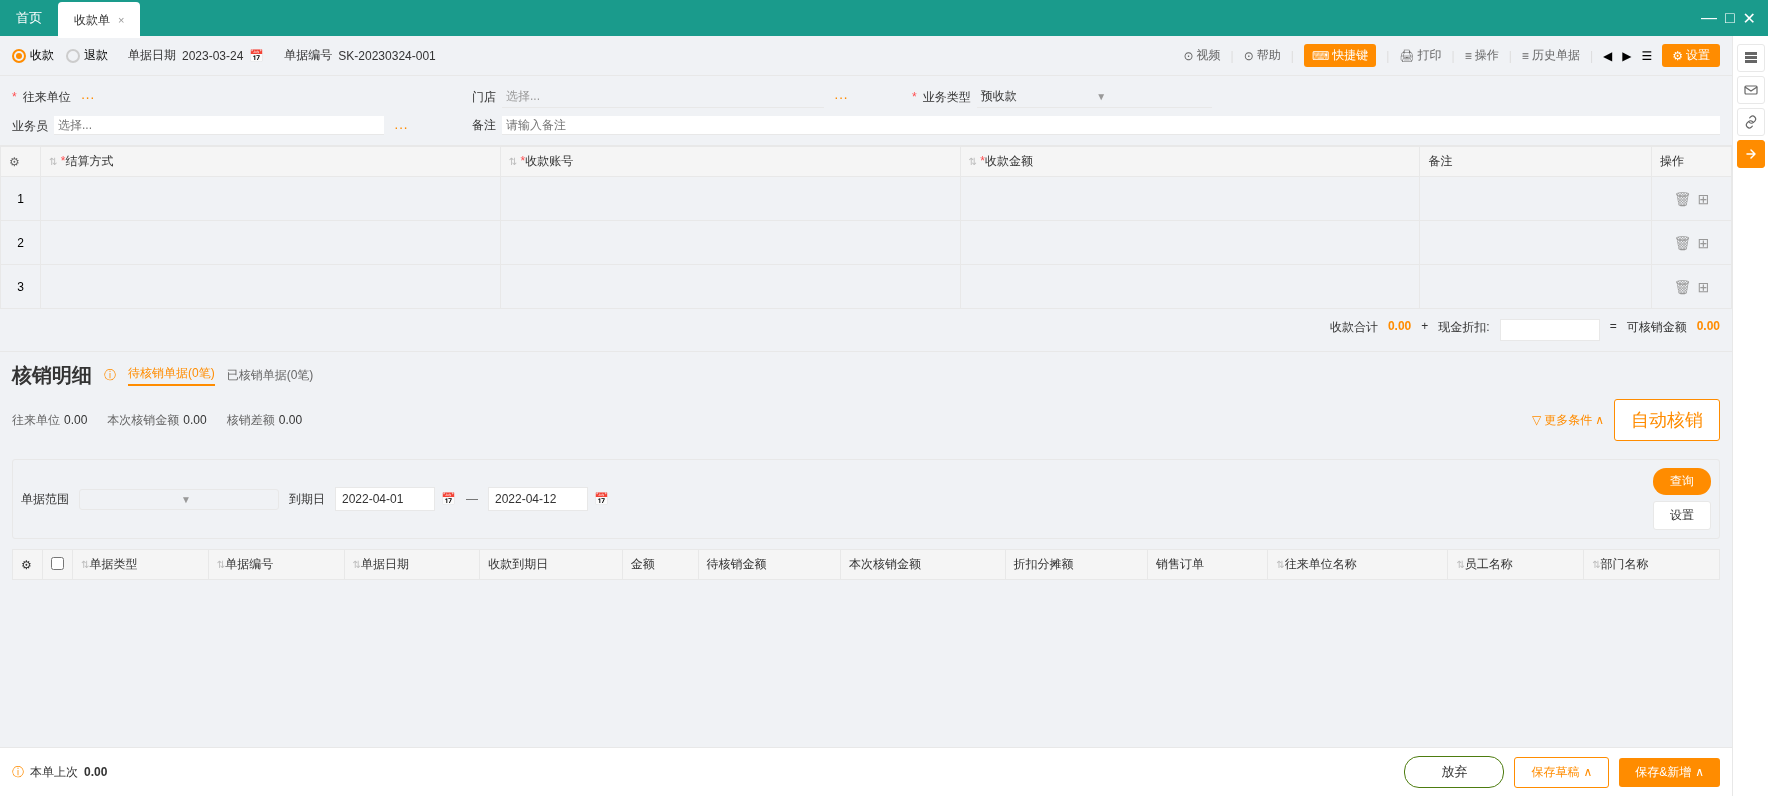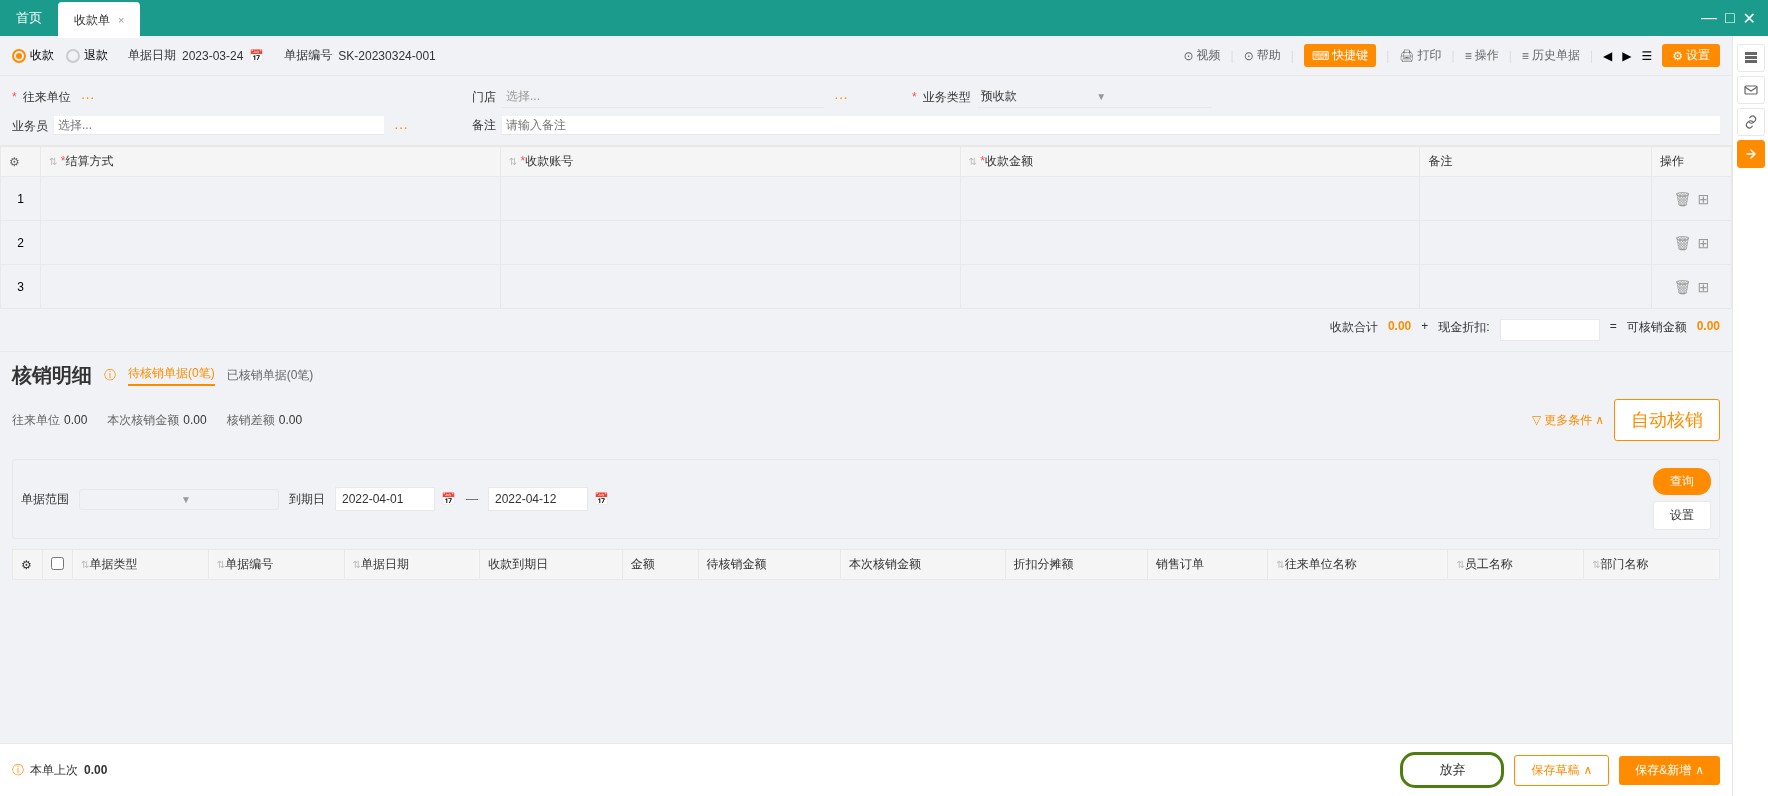--- a/index.html
+++ b/index.html
@@ -187,21 +187,21 @@
     
     .footer-bar {
       display: flex; align-items: center; padding: 8px 12px;
       border-top: 1px solid #e8e8e8; justify-content: space-between;
       background: #fff; flex-shrink: 0; margin-top: auto;
     }
     .footer-left { display: flex; align-items: center; gap: 6px; color: #333; }
     .footer-info-icon { color: #ff8c00; }
     .footer-right { display: flex; align-items: center; gap: 10px; }
     .abandon-btn {
-      padding: 6px 36px; background: #fff; border: 3px solid #4d7c0f;
+      padding: 6px 36px; background: #fff; border: 1px solid #4d7c0f;
       color: #333; cursor: pointer; border-radius: 15px; font-size: 13px;
     }
     .save-draft-btn {
       padding: 6px 16px; background: #fff; border: 1px solid #ff8c00;
       color: #ff8c00; cursor: pointer; border-radius: 3px; font-size: 13px;
       display: flex; align-items: center; gap: 4px;
     }
     .save-new-btn {
       padding: 6px 16px; background: #ff8c00; border: none;
       color: #fff; cursor: pointer; border-radius: 3px; font-size: 13px;

